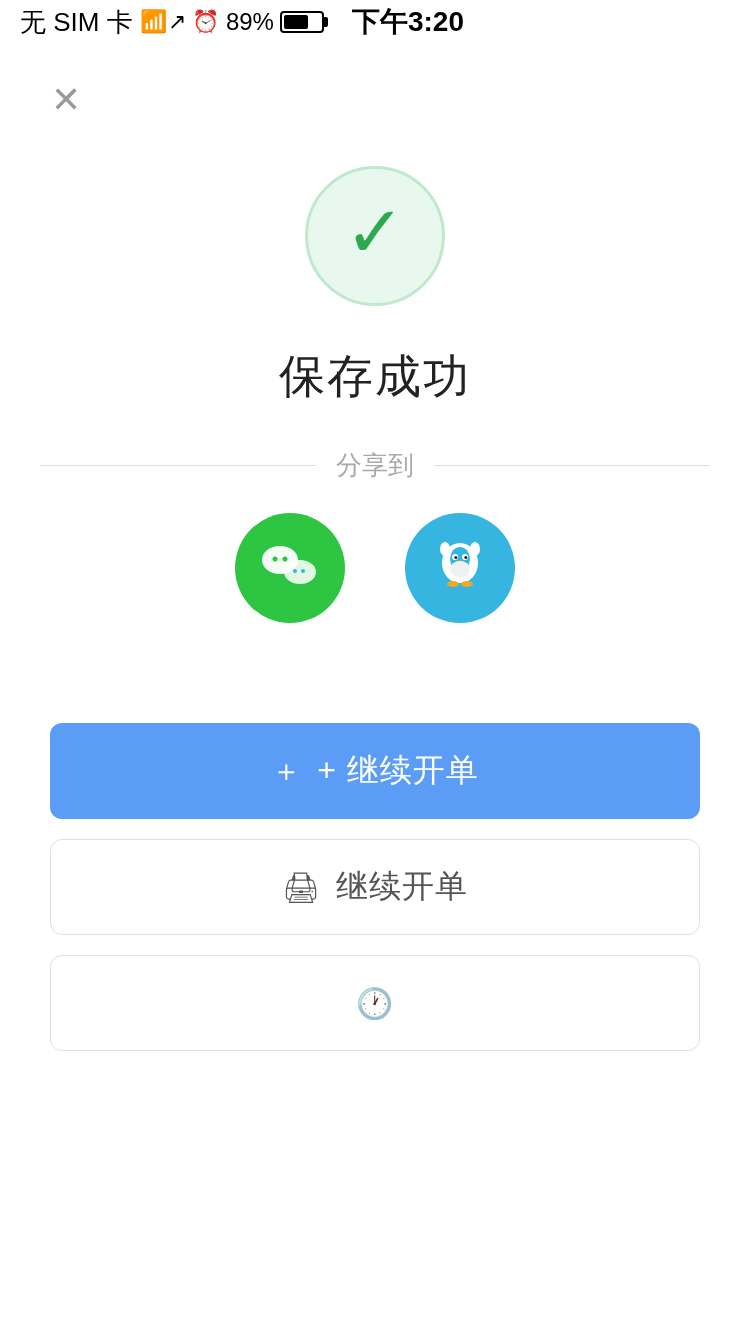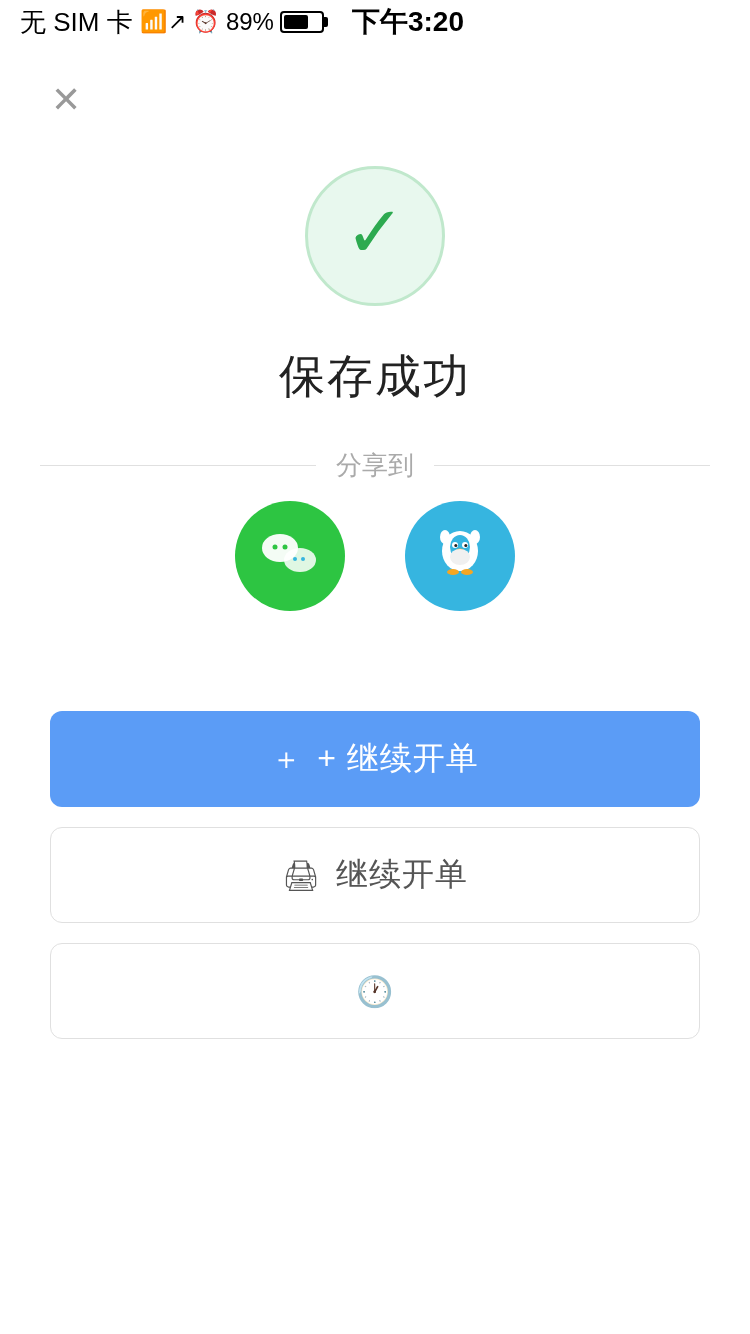--- a/index.html
+++ b/index.html
@@ -140,21 +140,21 @@
       font-weight: 400;
       color: #222;
       letter-spacing: 2px;
     }
 
     
     .share-divider {
       display: flex;
       align-items: center;
       width: 100%;
-      margin: 40px 0 18px;
+      margin: 40px 0 30px;
     }
 
     .share-divider .line {
       flex: 1;
       height: 1px;
       background: #e0e0e0;
     }
 
     .share-divider .label {
       font-size: 26px;

